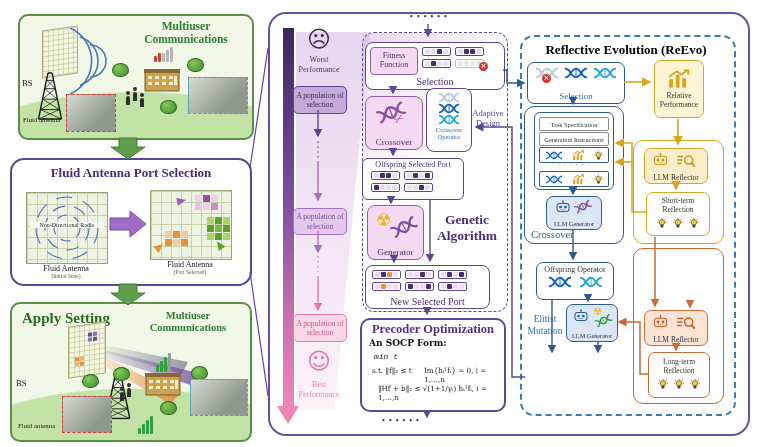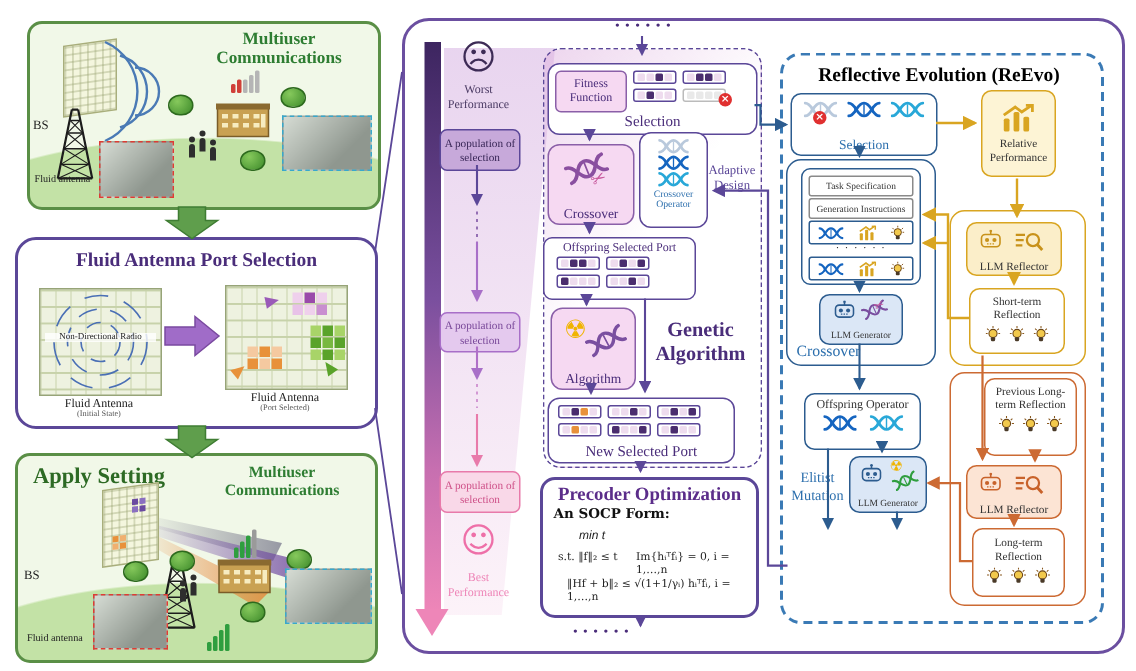--- a/index.html
+++ b/index.html
@@ -403,21 +403,21 @@
           </span>
     </div>
   </div>
 </div>
 
 <div class="pinkbox" style="left:367px;top:205px;width:55px;height:53px">
   <span class="abs glyph" style="left:8px;top:6px;font-size:17px;color:#f0b400">☢</span>
   <svg class="abs ic" style="left:22px;top:14px;color:#7a4fa0;transform:rotate(-28deg)" width="28" height="14" viewBox="0 0 26 14">
         <use href="#dna"></use>
       </svg>
-  <div class="abs" style="left:0;bottom:2px;width:100%;text-align:center;font-size:9px;color:#4a2d7a">Algorithm</div>
+  <div class="abs" style="left:0;bottom:2px;width:100%;text-align:center;font-size:9px;color:#4a2d7a">Generator</div>
 </div>
 
 <div class="abs" style="left:430px;top:212px;width:74px;font-size:13.5px;font-weight:bold;color:#4a2d7a;text-align:center;line-height:1.15">Genetic Algorithm</div>
 
 <div class="wbox" style="left:365px;top:265px;width:123px;height:42px">
   <div class="abs" style="left:6px;top:4px">
     <div class="striprow" style="margin-bottom:3px">
       <span class="strip">
             <i class="pc"></i>
             <i class="pc d"></i>
@@ -457,21 +457,21 @@
             <i class="pc"></i>
           </span>
     </div>
   </div>
   <div class="abs" style="left:0;bottom:1px;width:100%;text-align:center;font-size:10px;color:#4a2d7a">New Selected Port</div>
 </div>
 
 <div class="abs" style="left:360px;top:318px;width:146px;height:94px;border:2.5px solid #5b4798;border-radius:10px;background:#fff;box-sizing:border-box">
   <div class="abs" style="left:0;top:2px;width:100%;text-align:center;font-size:12.5px;font-weight:bold;color:#5b2d8a">Precoder Optimization</div>
   <div class="abs" style="left:7px;top:18px;font-size:9px;font-weight:bold;color:#111;font-family:'DejaVu Serif',serif">An SOCP Form:</div>
-  <div class="abs" style="left:24px;top:32px;font-size:8px;font-style:italic;font-family:Liberation Sans, sans-serif">min t</div>
+  <div class="abs" style="left:12px;top:32px;font-size:8px;font-style:italic;font-family:Liberation Mono, monospace">min t</div>
   <div class="abs" style="left:10px;top:46px;font-size:7.2px;font-family:'DejaVu Serif',serif">s.t.  ‖f‖₂ ≤ t</div>
   <div class="abs" style="left:62px;top:46px;font-size:7.2px;font-family:'DejaVu Serif',serif">Im{hᵢᵀfᵢ} = 0,  i = 1,…,n</div>
   <div class="abs" style="left:16px;top:64px;font-size:7.2px;font-family:'DejaVu Serif',serif">‖Hf + b‖₂ ≤ √(1+1/γᵢ) hᵢᵀfᵢ,  i = 1,…,n</div>
 </div>
 <div class="abs" style="left:366px;top:416px;width:70px;text-align:center;font-size:8px;font-weight:bold;color:#4a2d7a;letter-spacing:1px">• • • • • •</div>
 
 <div class="abs dashedB" style="left:520px;top:35px;width:212px;height:377px"></div>
 <div class="abs" style="left:528px;top:42px;width:196px;text-align:center;font-size:13px;font-weight:bold;color:#000000">Reflective Evolution (ReEvo)</div>
 
 <div class="bbox" style="left:527px;top:62px;width:96px;height:40px">
@@ -585,34 +585,20 @@
     <svg class="ic" width="10" height="12" viewBox="0 0 14 16">
           <use href="#bulb"></use>
         </svg>
     <svg class="ic" width="10" height="12" viewBox="0 0 14 16">
           <use href="#bulb"></use>
         </svg>
   </div>
 </div>
 
 <div class="orangebox" style="left:633px;top:248px;width:89px;height:154px"></div>
-<div class="abs" style="left: 656px;top:252px;width:62px;height:52px;background:#fff;border:1.4px solid #cc6a33;border-radius:7px;box-sizing:border-box">
-  <div style="text-align:center;font-size:7.5px;color:#333;line-height:1.25;margin-top:3px">Previous Long-term Reflection</div>
-  <div class="dnarow" style="margin-top:2px;gap:6px">
-    <svg class="ic" width="10" height="12" viewBox="0 0 14 16">
-          <use href="#bulb"></use>
-        </svg>
-    <svg class="ic" width="10" height="12" viewBox="0 0 14 16">
-          <use href="#bulb"></use>
-        </svg>
-    <svg class="ic" width="10" height="12" viewBox="0 0 14 16">
-          <use href="#bulb"></use>
-        </svg>
-  </div>
-</div>
 <div class="abs" style="left:644px;top:310px;width:64px;height:36px;background:#fce4d4;border:1.4px solid #cc6a33;border-radius:7px;box-sizing:border-box">
   <svg class="abs ic" style="left:7px;top:4px;color:#c8622a" width="17" height="14" viewBox="0 0 20 17">
         <use href="#robot"></use>
       </svg>
   <svg class="abs ic" style="left:30px;top:4px;color:#c8622a" width="22" height="15" viewBox="0 0 24 17">
         <use href="#reflect"></use>
       </svg>
   <div class="abs" style="left:0;bottom:1px;width:100%;text-align:center;font-size:7.5px;color:#333">LLM Reflector</div>
 </div>
 <div class="abs" style="left:648px;top:352px;width:62px;height:46px;background:#fff;border:1.4px solid #cc6a33;border-radius:7px;box-sizing:border-box">

